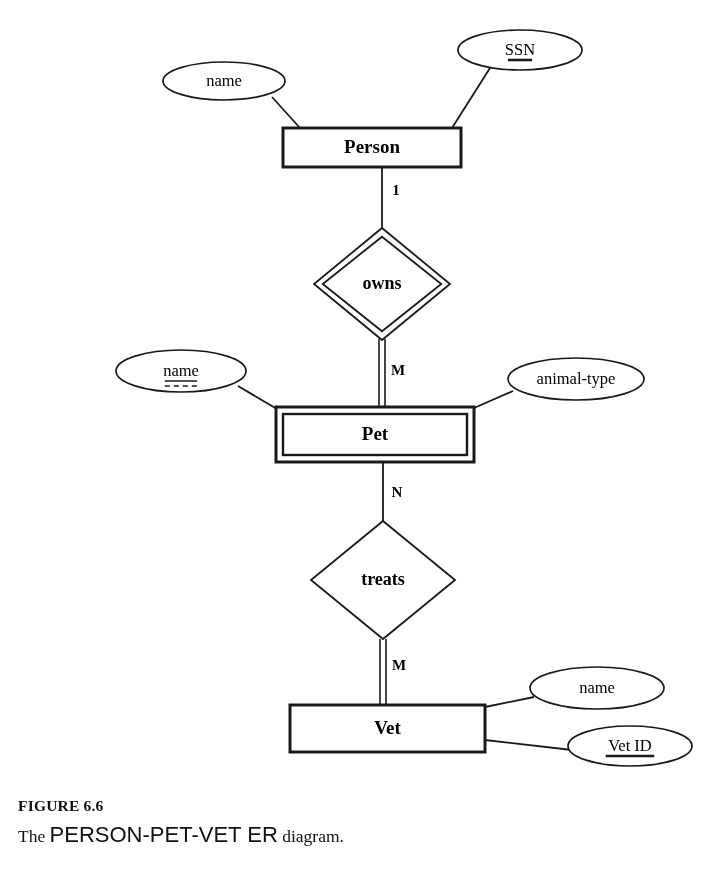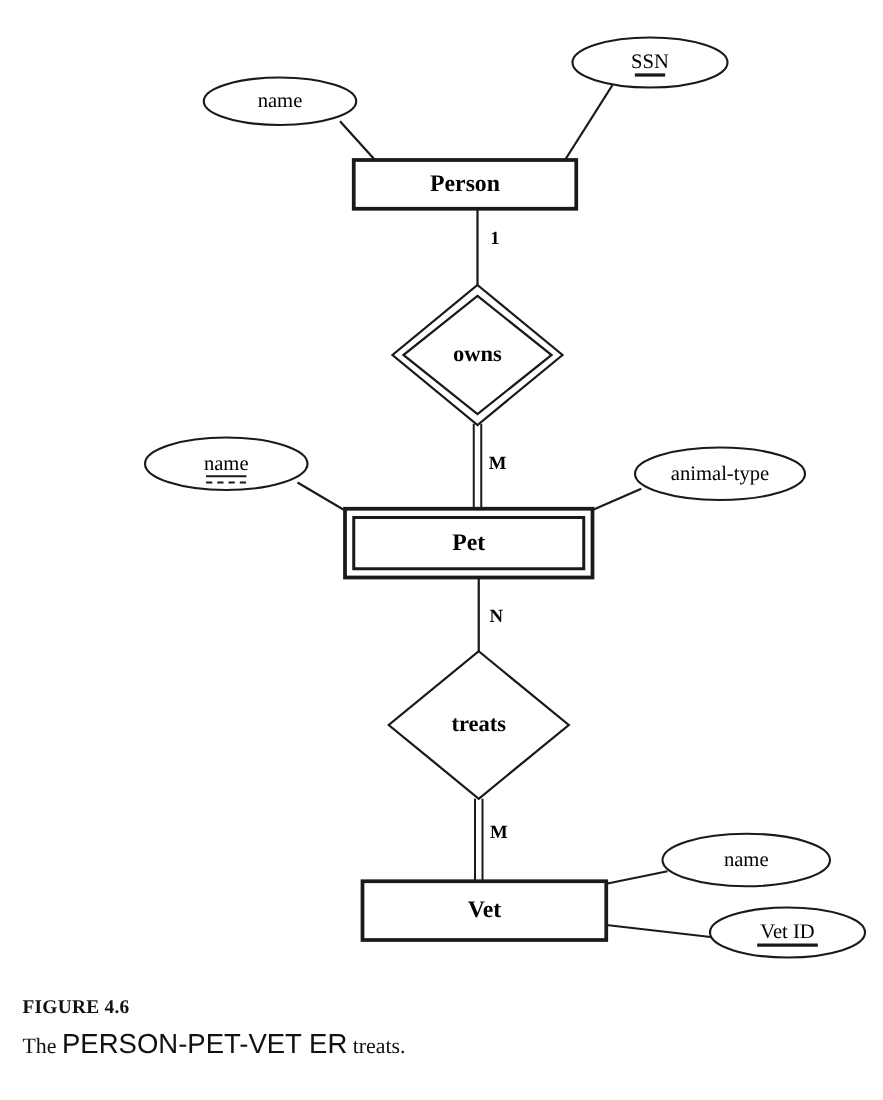--- a/index.html
+++ b/index.html
@@ -229,17 +229,17 @@
     <g id="layer-cardinalities">
         <text x="396" y="192" class="card-label">1</text>
         <text x="398" y="372" class="card-label">M</text>
         <text x="397" y="494" class="card-label">N</text>
         <text x="399" y="667" class="card-label">M</text>
       </g>
 
   </svg>
 
   <div class="caption-block">
-    <p class="caption-figure-number">FIGURE 4.6</p>
-    <p class="caption-text"><span>The </span><span class="sans-run">PERSON-PET-VET ER</span><span> treats.</span></p>
+    <p class="caption-figure-number">FIGURE 6.6</p>
+    <p class="caption-text"><span>The </span><span class="sans-run">PERSON-PET-VET ER</span><span> diagram.</span></p>
   </div>
 
 </div>
 
 </body></html>

